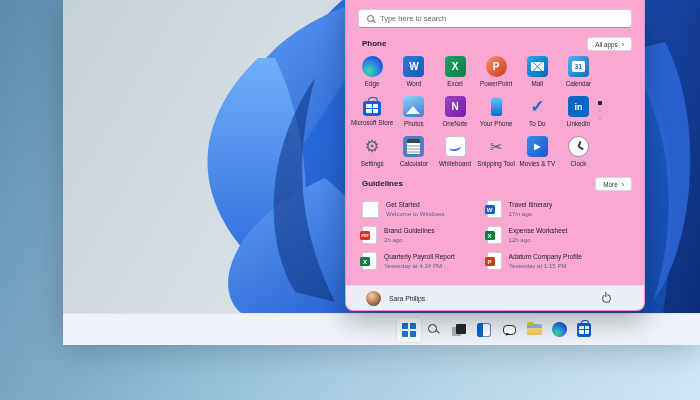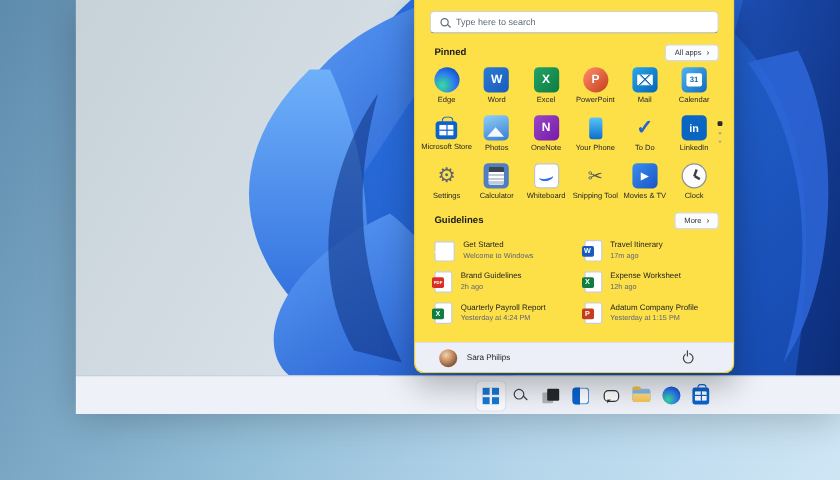--- a/index.html
+++ b/index.html
@@ -47,22 +47,22 @@
     background:radial-gradient(circle at 32% 72%, #45d0b8 0%, #2fbfae 18%, #2f7ef0 48%, #1254c9 78%, #0b3f9e 100%) !important; }
   .tb-edge { width:15px; height:15px; }
   .tb-store { width:14px; height:14px; background:#0b63ce; border-radius:2px; }
   .tb-store::before { content:""; position:absolute; top:-3px; left:4px; width:6px; height:4px;
     border:1.3px solid #0b63ce; border-bottom:none; border-radius:3px 3px 0 0; }
   .tb-store::after { content:""; position:absolute; left:2px; top:3px; width:10px; height:8px; background:#fff;
     background-image:linear-gradient(#0b63ce,#0b63ce),linear-gradient(#0b63ce,#0b63ce);
     background-size:10px 1px,1px 8px; background-position:center; background-repeat:no-repeat; border-radius:1px; }
 
   
-  .startmenu { position:absolute; left:282px; top:0; width:267px; height:311px; z-index:4;
-    background:#fde047; border-radius:0 0 8px 8px; border:1px solid rgba(0,0,0,.08); border-top:none;
+  .startmenu { position:absolute; left:282px; top:0; width:300px; height:311px; z-index:4;
+    background:#f9a8d4; border-radius:0 0 8px 8px; border:1px solid rgba(0,0,0,.08); border-top:none;
     box-shadow:0 10px 26px rgba(0,0,0,.28); font-family:"Liberation Sans",sans-serif; }
 
   .searchbox { position:absolute; left:12px; right:12px; top:9px; height:19px; background:#fff;
     border:1px solid #cdd1d9; border-bottom-color:#8d97a5; border-radius:4px; display:flex; align-items:center; gap:6px; padding:0 8px; }
   .lens { position:relative; width:7px; height:7px; border:1.2px solid #5f6a76; border-radius:50%; flex:0 0 auto; }
   .lens::after { content:""; position:absolute; width:4px; height:1.2px; background:#5f6a76; transform:rotate(45deg); right:-3px; bottom:-1px; }
   .searchbox input { border:none; outline:none; flex:1; font-size:7.5px; color:#444; background:transparent; font-family:inherit; }
   .searchbox input::placeholder { color:#5f6a76; }
 
   .sec-header { position:absolute; font-size:8px; font-weight:bold; color:#191b20; }
@@ -187,21 +187,21 @@
       <path d="M 560 52 C 612 122, 616 222, 590 302 C 632 242, 642 120, 602 42 Z" fill="#2e66d8" opacity="0.85"></path>
     </svg>
   </div>
 
   <div class="startmenu">
     <div class="searchbox">
       <span class="lens"></span>
       <input type="text" placeholder="Type here to search" style="">
     </div>
 
-    <div class="sec-header" style="left:16px; top:39px;">Pinned</div>
+    <div class="sec-header" style="left:16px; top:39px;">Phone</div>
     <div class="pill-btn" style="top:37px;">
       <span>All apps</span>
       <span class="chev">›</span>
     </div>
 
     <div class="pin-grid">
 
         <div class="pin-tile">
           <span class="ic ic-edge"></span>
           <span class="pin-label">Edge</span>

